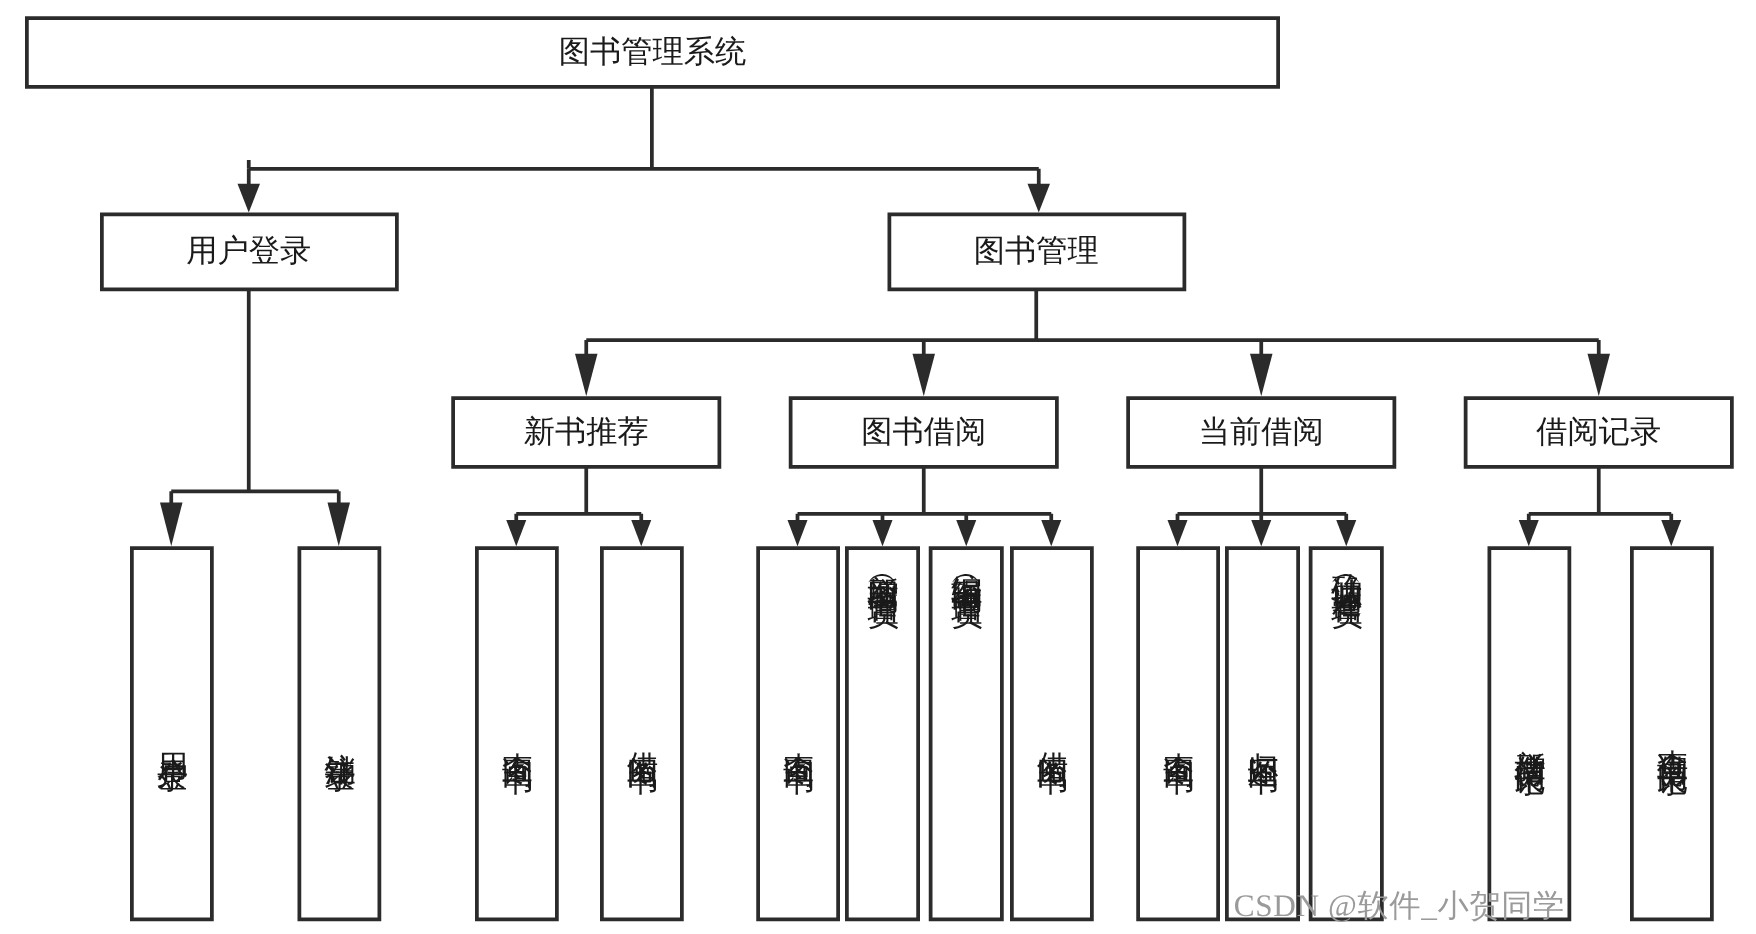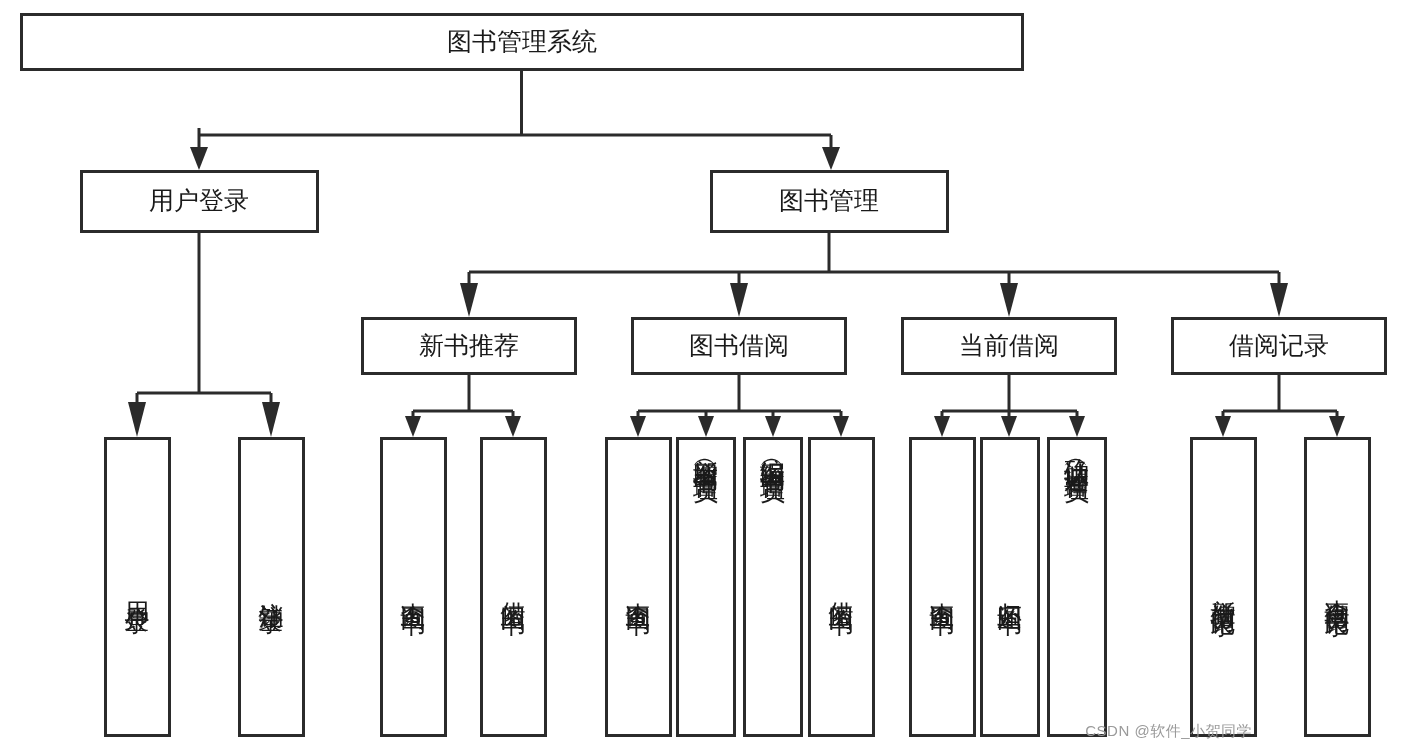--- a/index.html
+++ b/index.html
@@ -71,22 +71,22 @@
     font-size: 25px;
     line-height: 1.12;
     color: #1a1a1a;
     letter-spacing: 3px;
     white-space: nowrap;
   }
   .watermark {
     position: absolute;
     right: 8px;
     bottom: 6px;
-    font-family: Liberation Sans, sans-serif;
-    font-size: 15px;
+    font-family: Liberation Serif, serif;
+    font-size: 25px;
     color: #9a9a9a;
     letter-spacing: 0.5px;
     white-space: nowrap;
   }
 </style>
 </head>
 <body>
 
 <div id="diagram-root">
 

